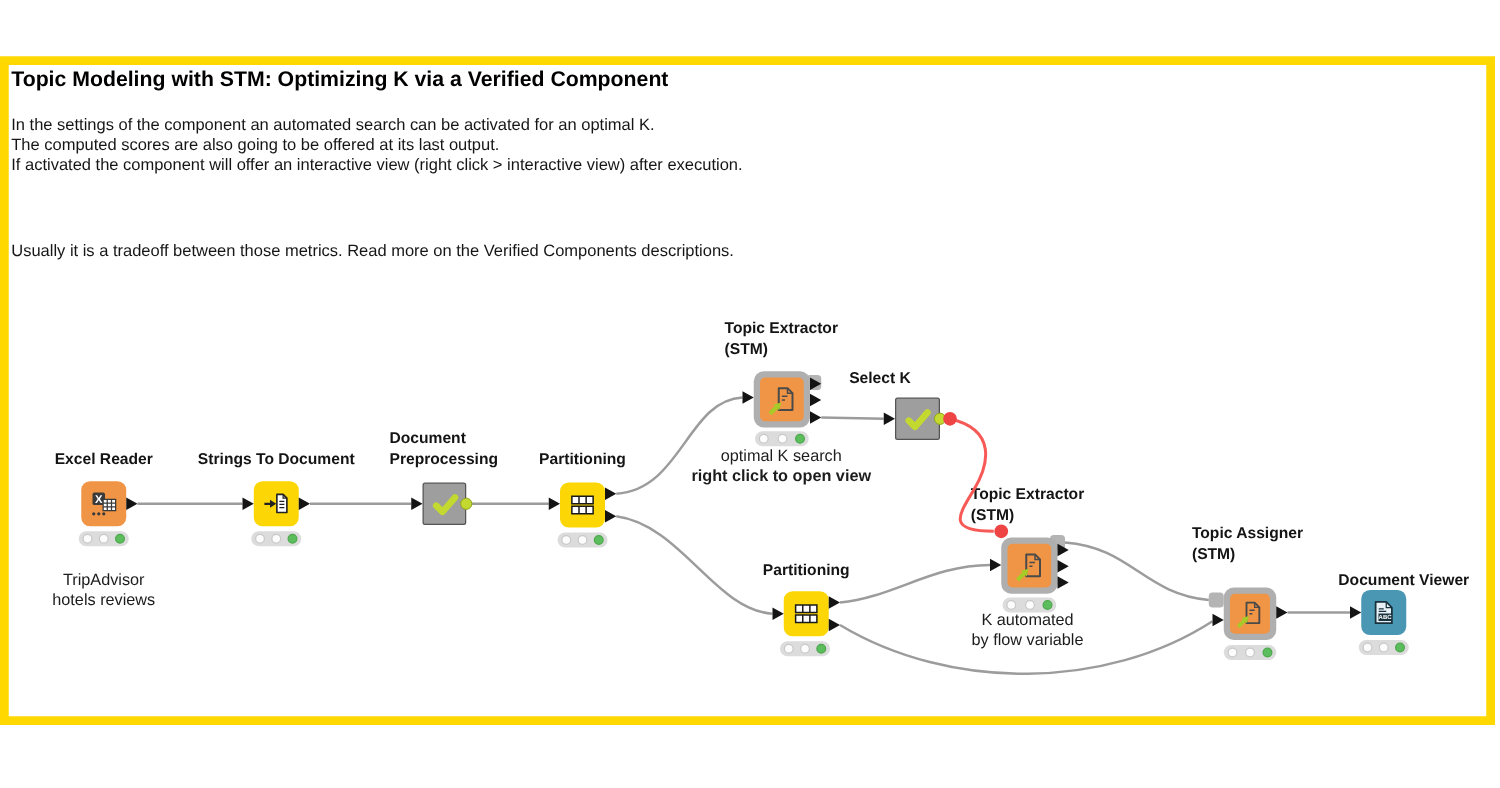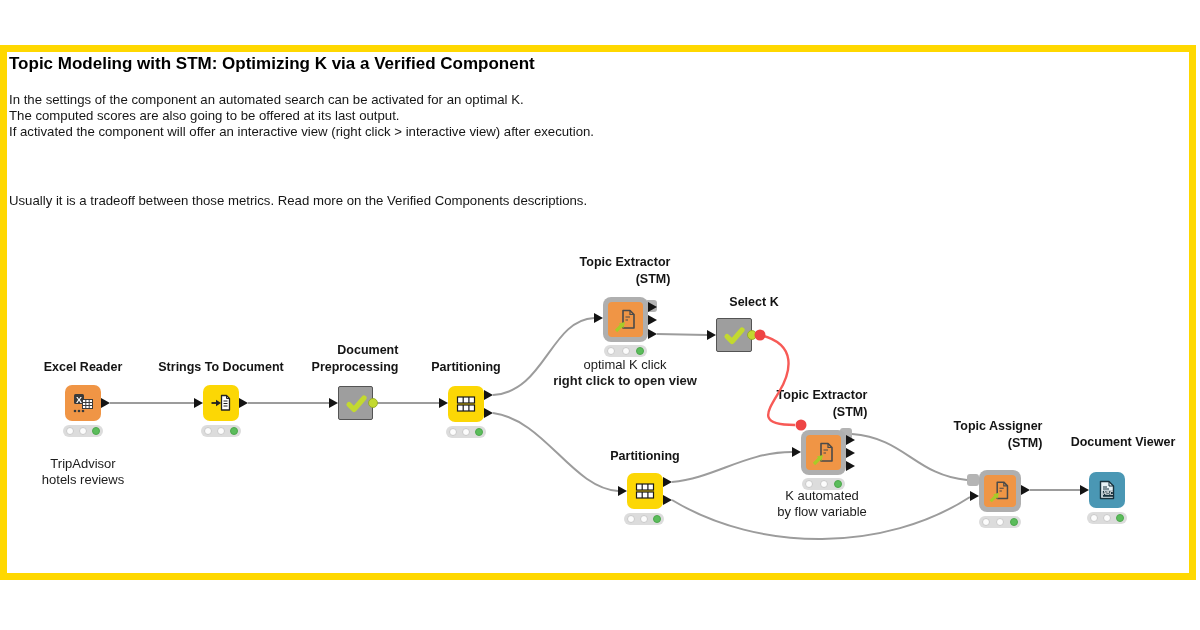--- a/index.html
+++ b/index.html
@@ -21,21 +21,21 @@
   .teal{background:#4A97B4;}
   .meta{background:#9E9E9E;border:1.5px solid #545454;border-radius:2px;box-sizing:border-box;}
   .component{position:absolute;background:#AFAFAF;border-radius:8px;z-index:2;}
   .comp-inner{position:absolute;left:5px;top:5px;right:5px;bottom:5px;background:#F09545;border-radius:4px;display:flex;align-items:center;justify-content:center;}
   .ear{position:absolute;width:12px;height:12px;background:#B4B4B4;border-radius:3px;z-index:1;}
   
   .tl{position:absolute;height:12px;background:#DCDCDC;border-radius:6px;display:flex;align-items:center;justify-content:space-between;padding:0 3px;box-sizing:border-box;z-index:2;}
   .tl i{display:block;width:8px;height:8px;border-radius:50%;background:#FCFCFC;border:1px solid #c9c9c9;box-sizing:border-box;}
   .tl i.on{background:#5BBD5B;border-color:#4da84d;}
   
-  .nlabel{position:absolute;transform:translateX(-50%);text-align:right;font-size:12.5px;font-weight:bold;color:#141414;line-height:17px;white-space:nowrap;z-index:2;}
+  .nlabel{position:absolute;transform:translateX(-50%);text-align:left;font-size:12.5px;font-weight:bold;color:#141414;line-height:17px;white-space:nowrap;z-index:2;}
   .ncaption{position:absolute;transform:translateX(-50%);text-align:center;font-size:13px;font-weight:normal;color:#1c1c1c;line-height:16px;white-space:nowrap;z-index:2;}
   .ncaption .b{font-weight:bold;}
   svg.wires{position:absolute;left:0;top:0;z-index:3;pointer-events:none;}
   svg text{font-family:"Liberation Sans",sans-serif;}
 </style>
 </head>
 <body>
 
 <div class="frame"></div>
 
@@ -51,38 +51,38 @@
 <div class="nlabel" style="left:221px;top:359px;"><span>Strings To Document</span></div>
 <div class="nlabel" style="left:355px;top:342px;">
     <span style="display:block">Document</span>
     <span style="display:block">Preprocessing</span>
   </div>
 <div class="nlabel" style="left:466px;top:359px;"><span>Partitioning</span></div>
 <div class="nlabel" style="left:625px;top:254px;">
     <span style="display:block">Topic Extractor</span>
     <span style="display:block">(STM)</span>
   </div>
-<div class="nlabel" style="left:754px;top:294px;"><span>Select K</span></div>
+<div class="nlabel" style="left:704px;top:294px;"><span>Select K</span></div>
 <div class="nlabel" style="left:645px;top:448px;"><span>Partitioning</span></div>
 <div class="nlabel" style="left:822px;top:387px;">
     <span style="display:block">Topic Extractor</span>
     <span style="display:block">(STM)</span>
   </div>
 <div class="nlabel" style="left:998px;top:418px;">
     <span style="display:block">Topic Assigner</span>
     <span style="display:block">(STM)</span>
   </div>
-<div class="nlabel" style="left:1110px;top:434px;padding-left:26px;"><span>Document Viewer</span></div>
+<div class="nlabel" style="left:1110px;top:456px;padding-left:26px;"><span>Document Viewer</span></div>
 
 <div class="ncaption" style="left:83px;top:456px;">
     <span style="display:block">TripAdvisor</span>
     <span style="display:block">hotels reviews</span>
   </div>
 <div class="ncaption" style="left:625px;top:357px;">
-    <span style="display:block">optimal K click</span>
+    <span style="display:block">optimal K search</span>
     <span class="b" style="display:block">right click to open view</span>
   </div>
 <div class="ncaption" style="left:822px;top:488px;">
     <span style="display:block">K automated</span>
     <span style="display:block">by flow variable</span>
   </div>
 
 <div class="ear" style="left:645px;top:300px;"></div>
 <div class="ear" style="left:840px;top:428px;"></div>
 <div class="ear" style="left:967px;top:474px;"></div>

